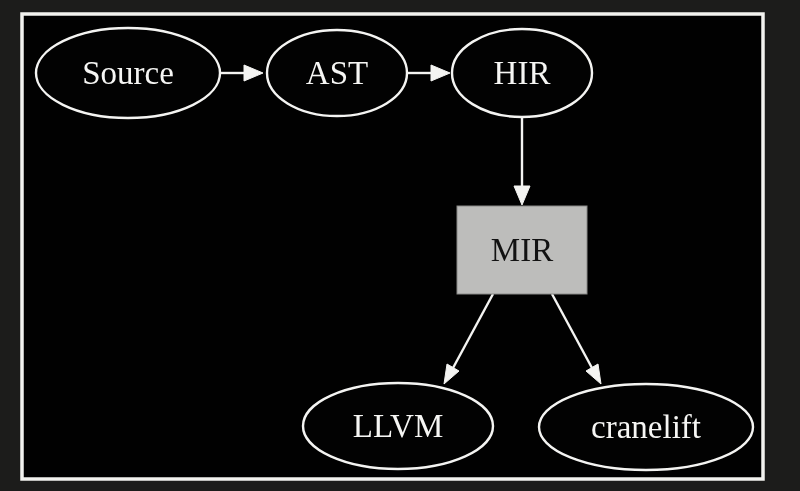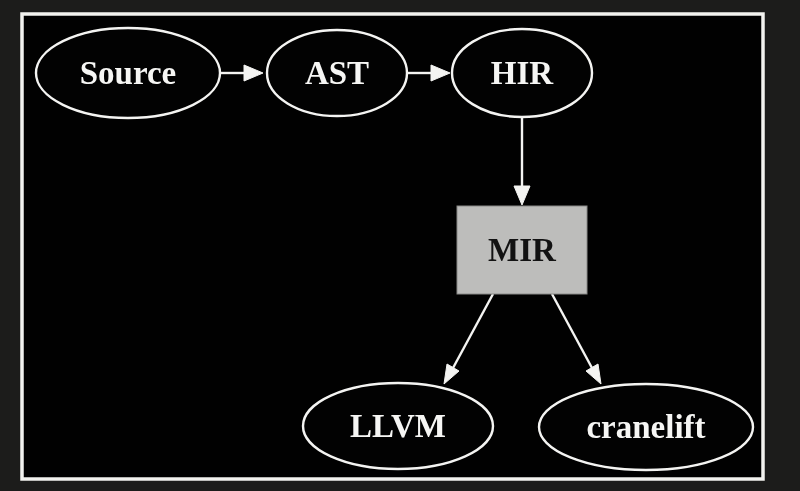--- a/index.html
+++ b/index.html
@@ -8,21 +8,20 @@
     width: 800px;
     height: 491px;
     overflow: hidden;
     background: #1c1c1b;
     font-family: "Liberation Serif", "DejaVu Serif", serif;
   }
   .stage {
     position: relative;
     width: 728px;
     height: 491px;
-    font-weight: bold;
   }
   svg { display: block; }
   .node-shape {
     fill: #020202;
     stroke: #f4f4f2;
     stroke-width: 2.4;
   }
   .node-label {
     fill: #f6f6f4;
     font-family: "Liberation Serif", "DejaVu Serif", serif;

